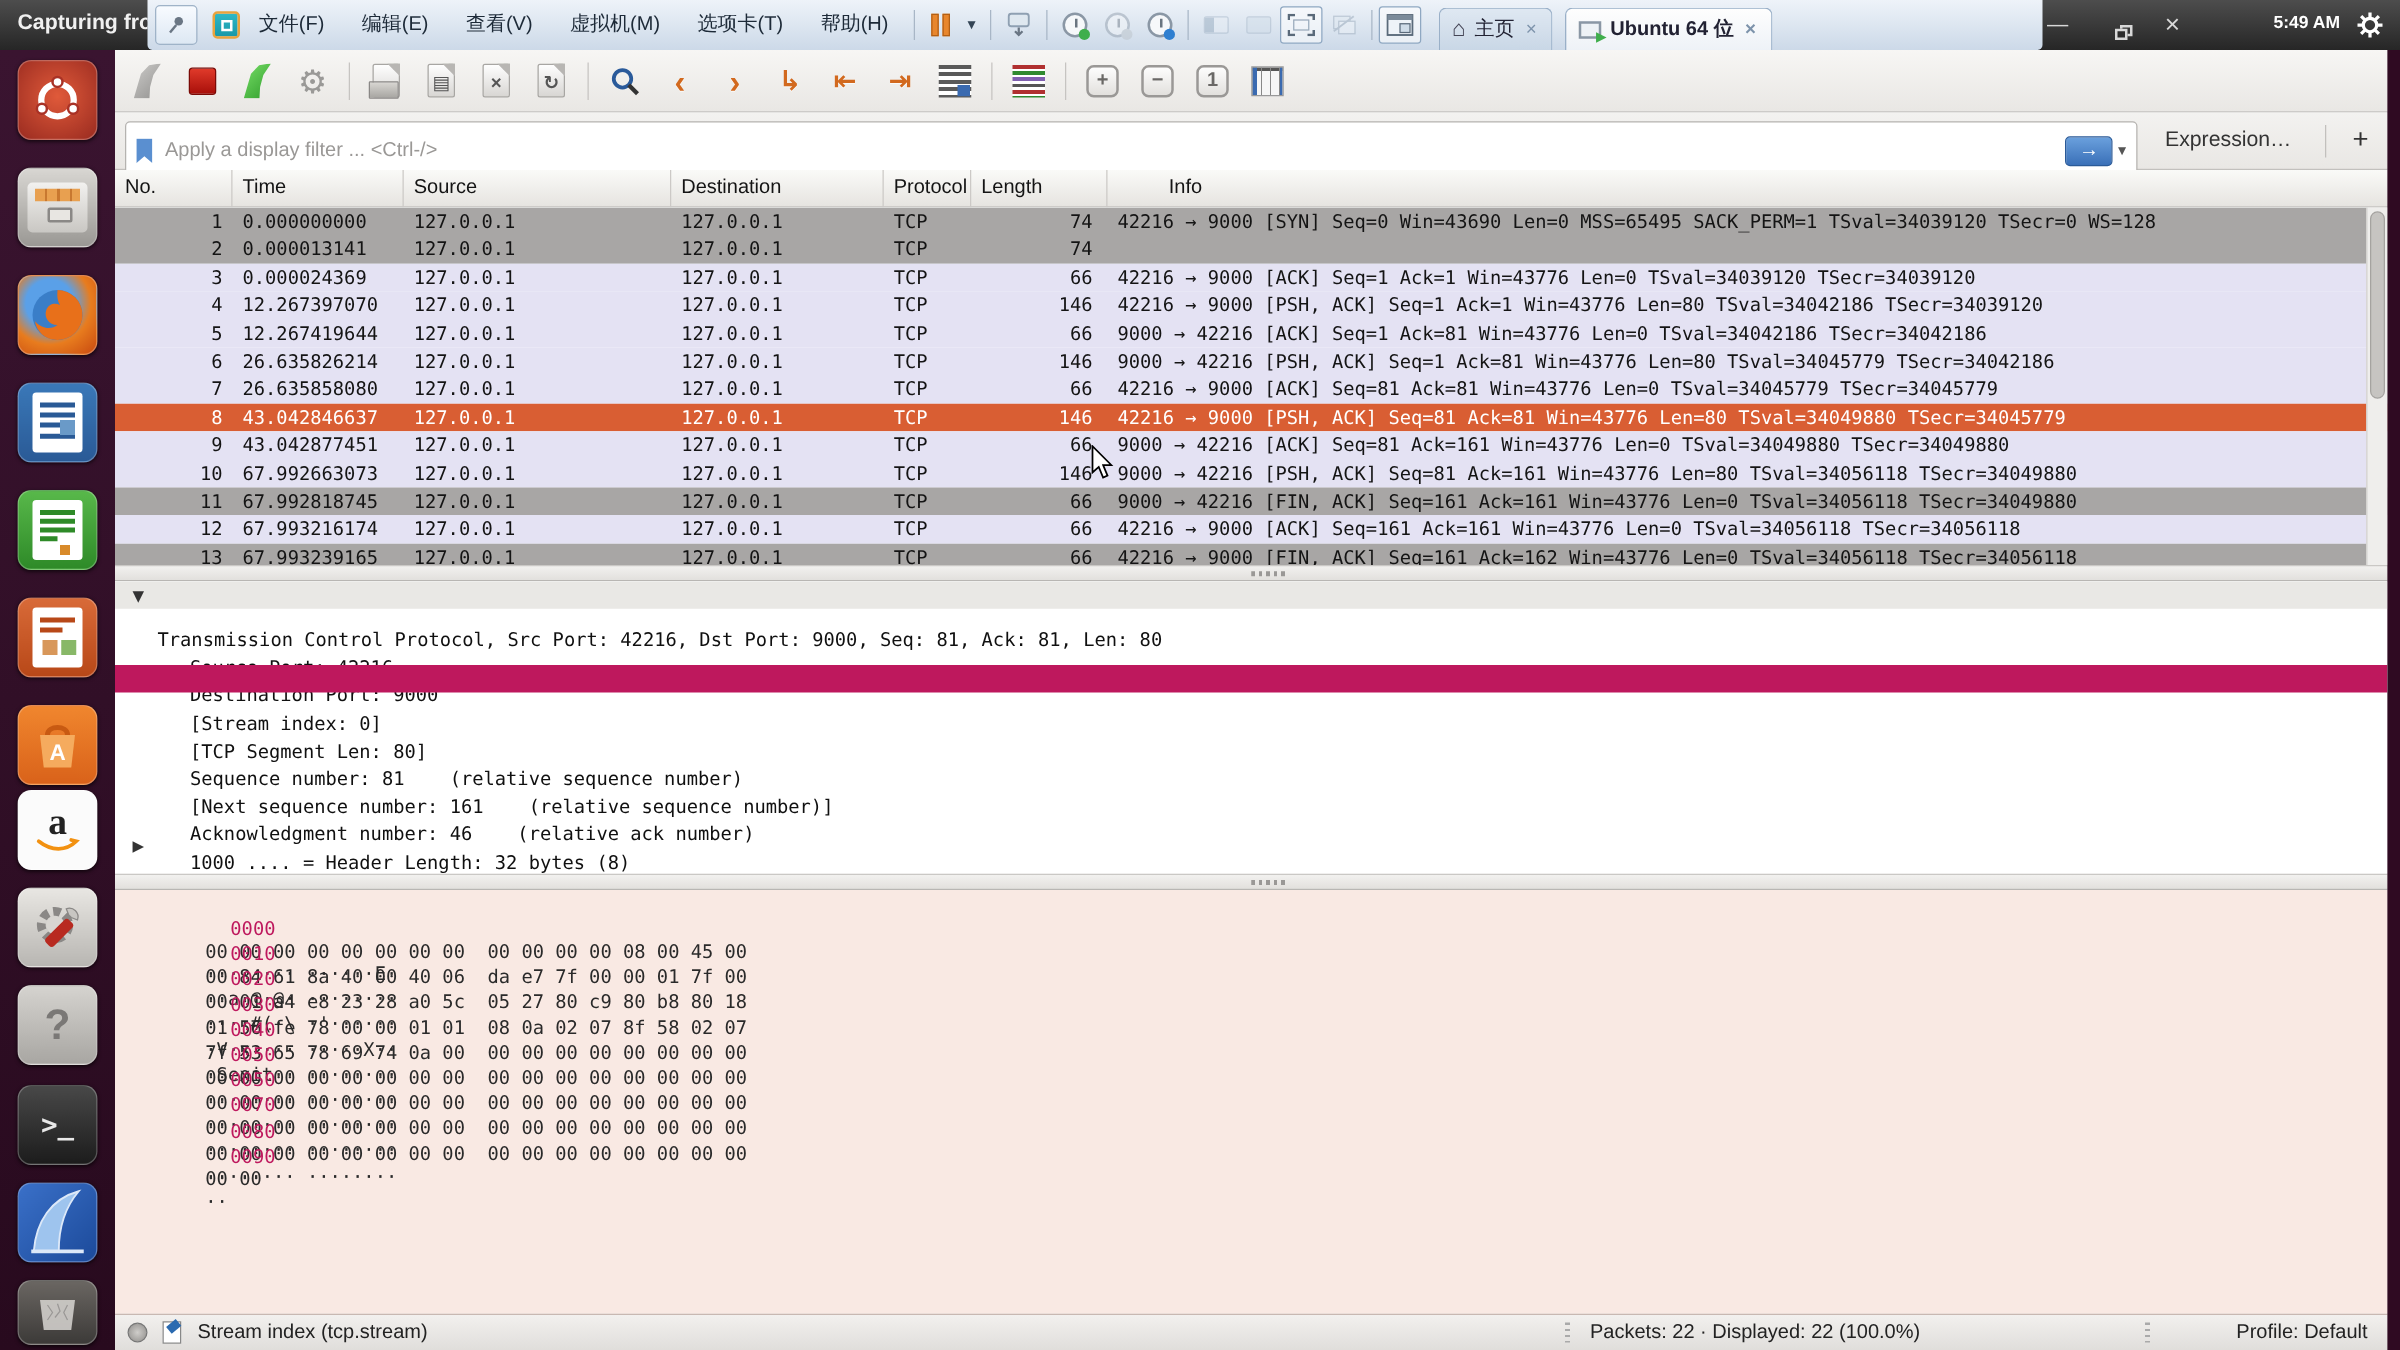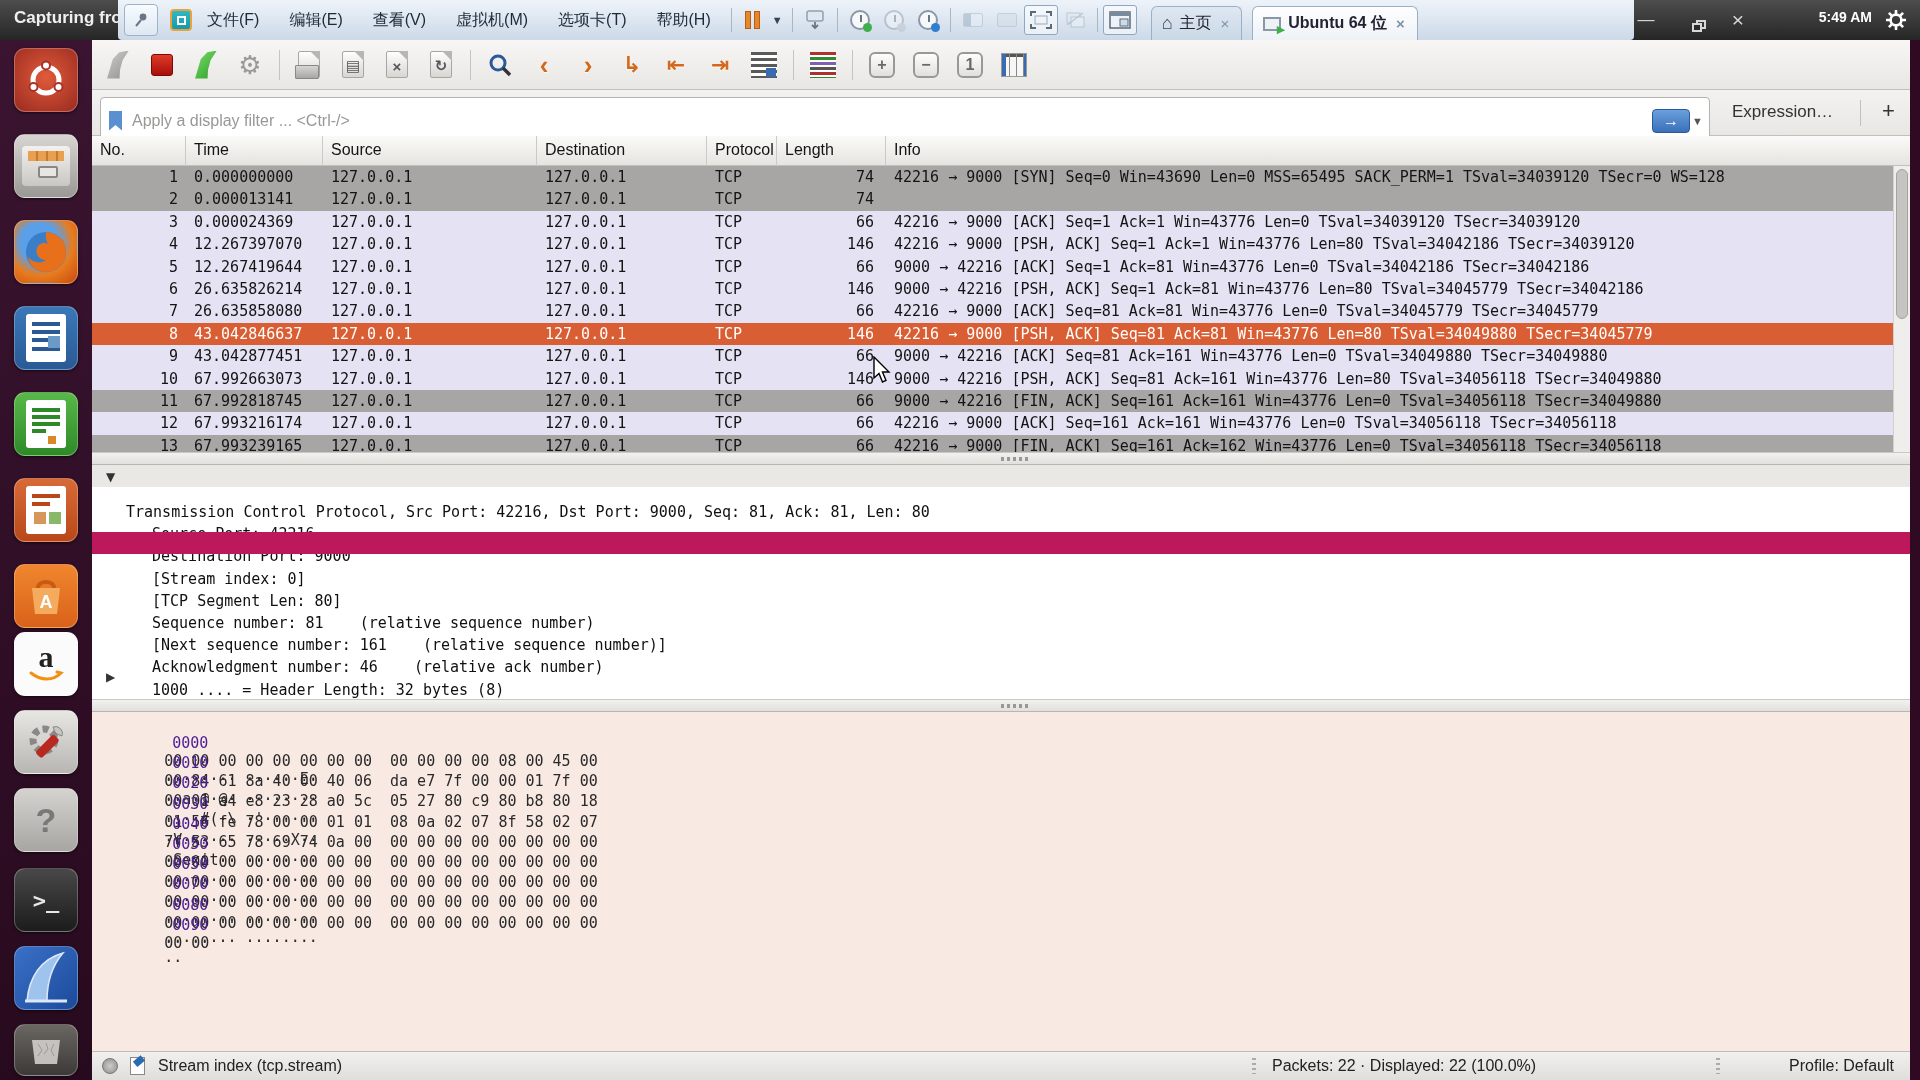--- a/index.html
+++ b/index.html
@@ -131,21 +131,21 @@
   .expr { position:absolute; left:1640px; top:12px; font-size:17px; color:#333; }
   .fsep { position:absolute; left:1768px; top:10px; width:1px; height:26px; background:#c2c0bd; }
   .plus { position:absolute; left:1790px; top:8px; font-size:22px; color:#333; }
 
   
   .pgrid { display:grid; grid-template-columns:94px 137px 214px 170px 70px 109px 1fr; }
   .plist-header { position:absolute; left:0; top:96px; width:100%; height:30px;
                   background:linear-gradient(#fafaf8,#e6e4e0); border-bottom:1px solid #c2c0bd;
                   font-size:16px; color:#141414; }
   .hcell { padding:5px 0 0 8px; border-right:1px solid #ccc9c6; overflow:hidden; white-space:nowrap; height:30px; }
-  .hcell:last-child { border-right:none; }
+  .hcell:last-child { border-right:none;margin-left:41px; }
   .plist { position:absolute; left:0; top:126px; width:100%; height:286px; overflow:hidden; background:#fdfdfd; }
   .prow { height:22.4px; font-family:"DejaVu Sans Mono","Liberation Mono",monospace; font-size:15px;
           color:#141414; background:#e4e2f3; white-space:nowrap; }
   .prow > div { overflow:hidden; padding-top:2px; }
   .prow[data-variant="gray"] { background:#a8a6a5; }
   .prow[data-variant="sel"] { background:#d95e33; color:#fff; }
   .c-no { text-align:right; padding-right:8px; }
   .c-time,.c-src,.c-dst,.c-proto { padding-left:8px; }
   .c-len { text-align:right; padding-right:12px; }
   .c-info { padding-left:8px; }
@@ -165,21 +165,21 @@
   .dline[data-variant="sel"] { background:#e9e8e5; }
   .dline[data-variant="field"] { background:#be185d; }
   .dline .arr { position:absolute; left:14px; width:30px; color:#333; font-size:12px; top:5px; font-family:"DejaVu Sans",sans-serif; }
   .dline .txt { position:absolute; left:60px; white-space:pre; }
   .dline[data-top="1"] .txt { left:34px; }
 
   
   .bytes { position:absolute; left:0; top:672px; width:100%; height:339px; background:#f9e9e3; overflow:hidden;
            font-family:"DejaVu Sans Mono","Liberation Mono",monospace; font-size:15px; padding-top:4px; }
   .hxline { height:20.2px; white-space:pre; }
-  .hxoff { display:inline-block; width:46px; margin-left:8px; color:#4c1d95; }
+  .hxoff { display:inline-block; width:46px; margin-left:20px; color:#be185d; }
   .hxhex { display:inline-block; width:470px; color:#2a2a2a; }
   .hxascii { display:inline-block; color:#2a2a2a; }
 
   
   .statusbar { position:absolute; left:0; top:1011px; width:100%; height:29px;
                background:linear-gradient(#f2f0ee,#e0dedb); border-top:1px solid #c8b8b2;
                font-size:16px; color:#222; }
   .st-circle { position:absolute; left:10px; top:6px; width:16px; height:16px; border-radius:50%;
                background:radial-gradient(#cfcdca,#8f8d8a); border:1px solid #777; }
   .st-note { position:absolute; left:38px; top:5px; width:15px; height:18px; background:#fff; border:1px solid #888; }

